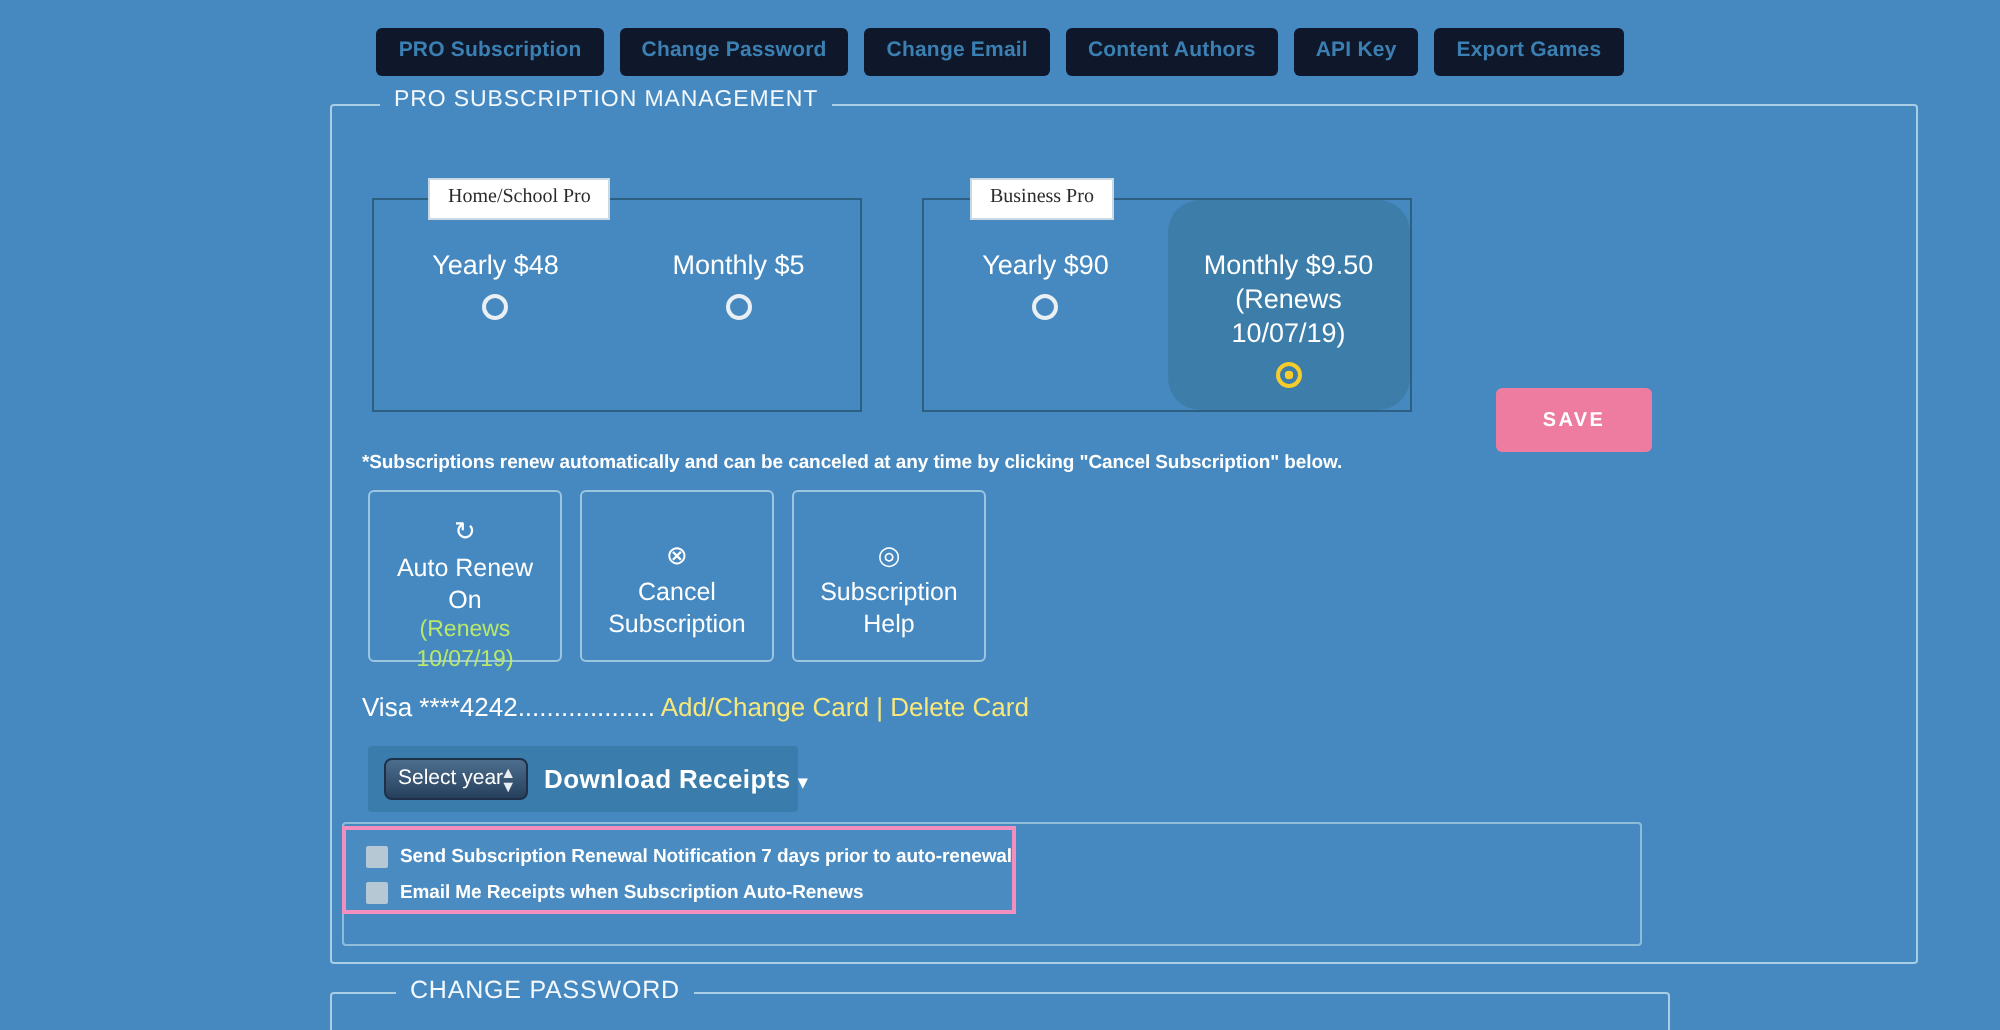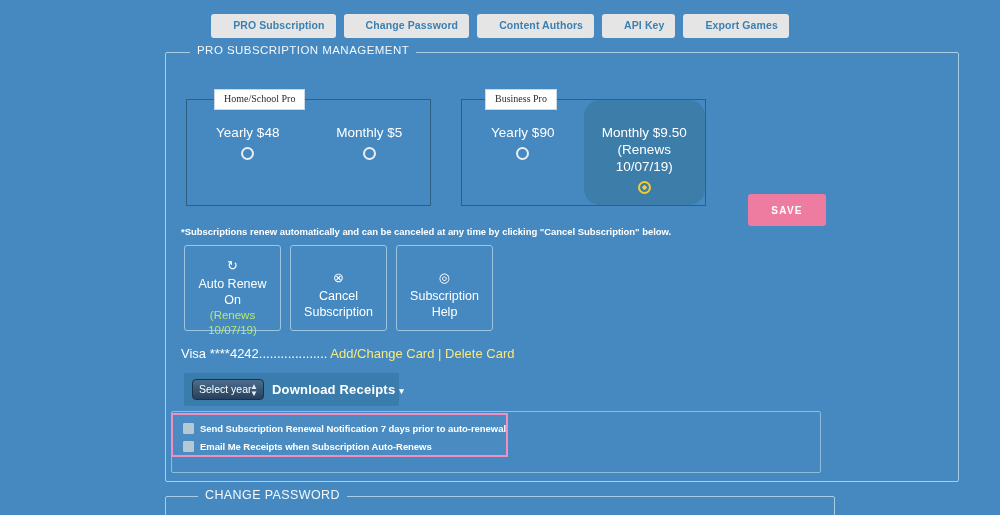--- a/index.html
+++ b/index.html
@@ -10,26 +10,26 @@
     overflow: hidden;
   }
   .page { position: relative; width: 1000px; height: 515px; }
 
   
   .navbar {
     position: absolute; left: 0; top: 14px; width: 1000px;
     display: flex; justify-content: center; gap: 8px;
   }
   .nav-tab {
-    background: #e5e5e5;
+    background: #0f172a;
     color: #3b80b2;
     font-size: 10.5px;
     font-weight: bold;
     letter-spacing: .1px;
-    padding: 6px 11px 7px 22px;
+    padding: 6px 11px 7px 11px;
     border-radius: 3px;
     border: none;
     line-height: 1;
     cursor: pointer;
     white-space: nowrap;
     font-family: "Liberation Sans", sans-serif;
   }
 
   
   .fieldset {
@@ -206,20 +206,21 @@
   }
 </style>
 </head>
 <body>
 
 <div class="page">
 
   <div class="navbar">
     <button class="nav-tab">PRO Subscription</button>
     <button class="nav-tab">Change Password</button>
+    <button class="nav-tab">Change Email</button>
     <button class="nav-tab">Content Authors</button>
     <button class="nav-tab">API Key</button>
     <button class="nav-tab">Export Games</button>
   </div>
 
   <div class="fieldset fs-main">
     <div class="fs-legend">PRO SUBSCRIPTION MANAGEMENT</div>
 
     <div class="plans">
 

